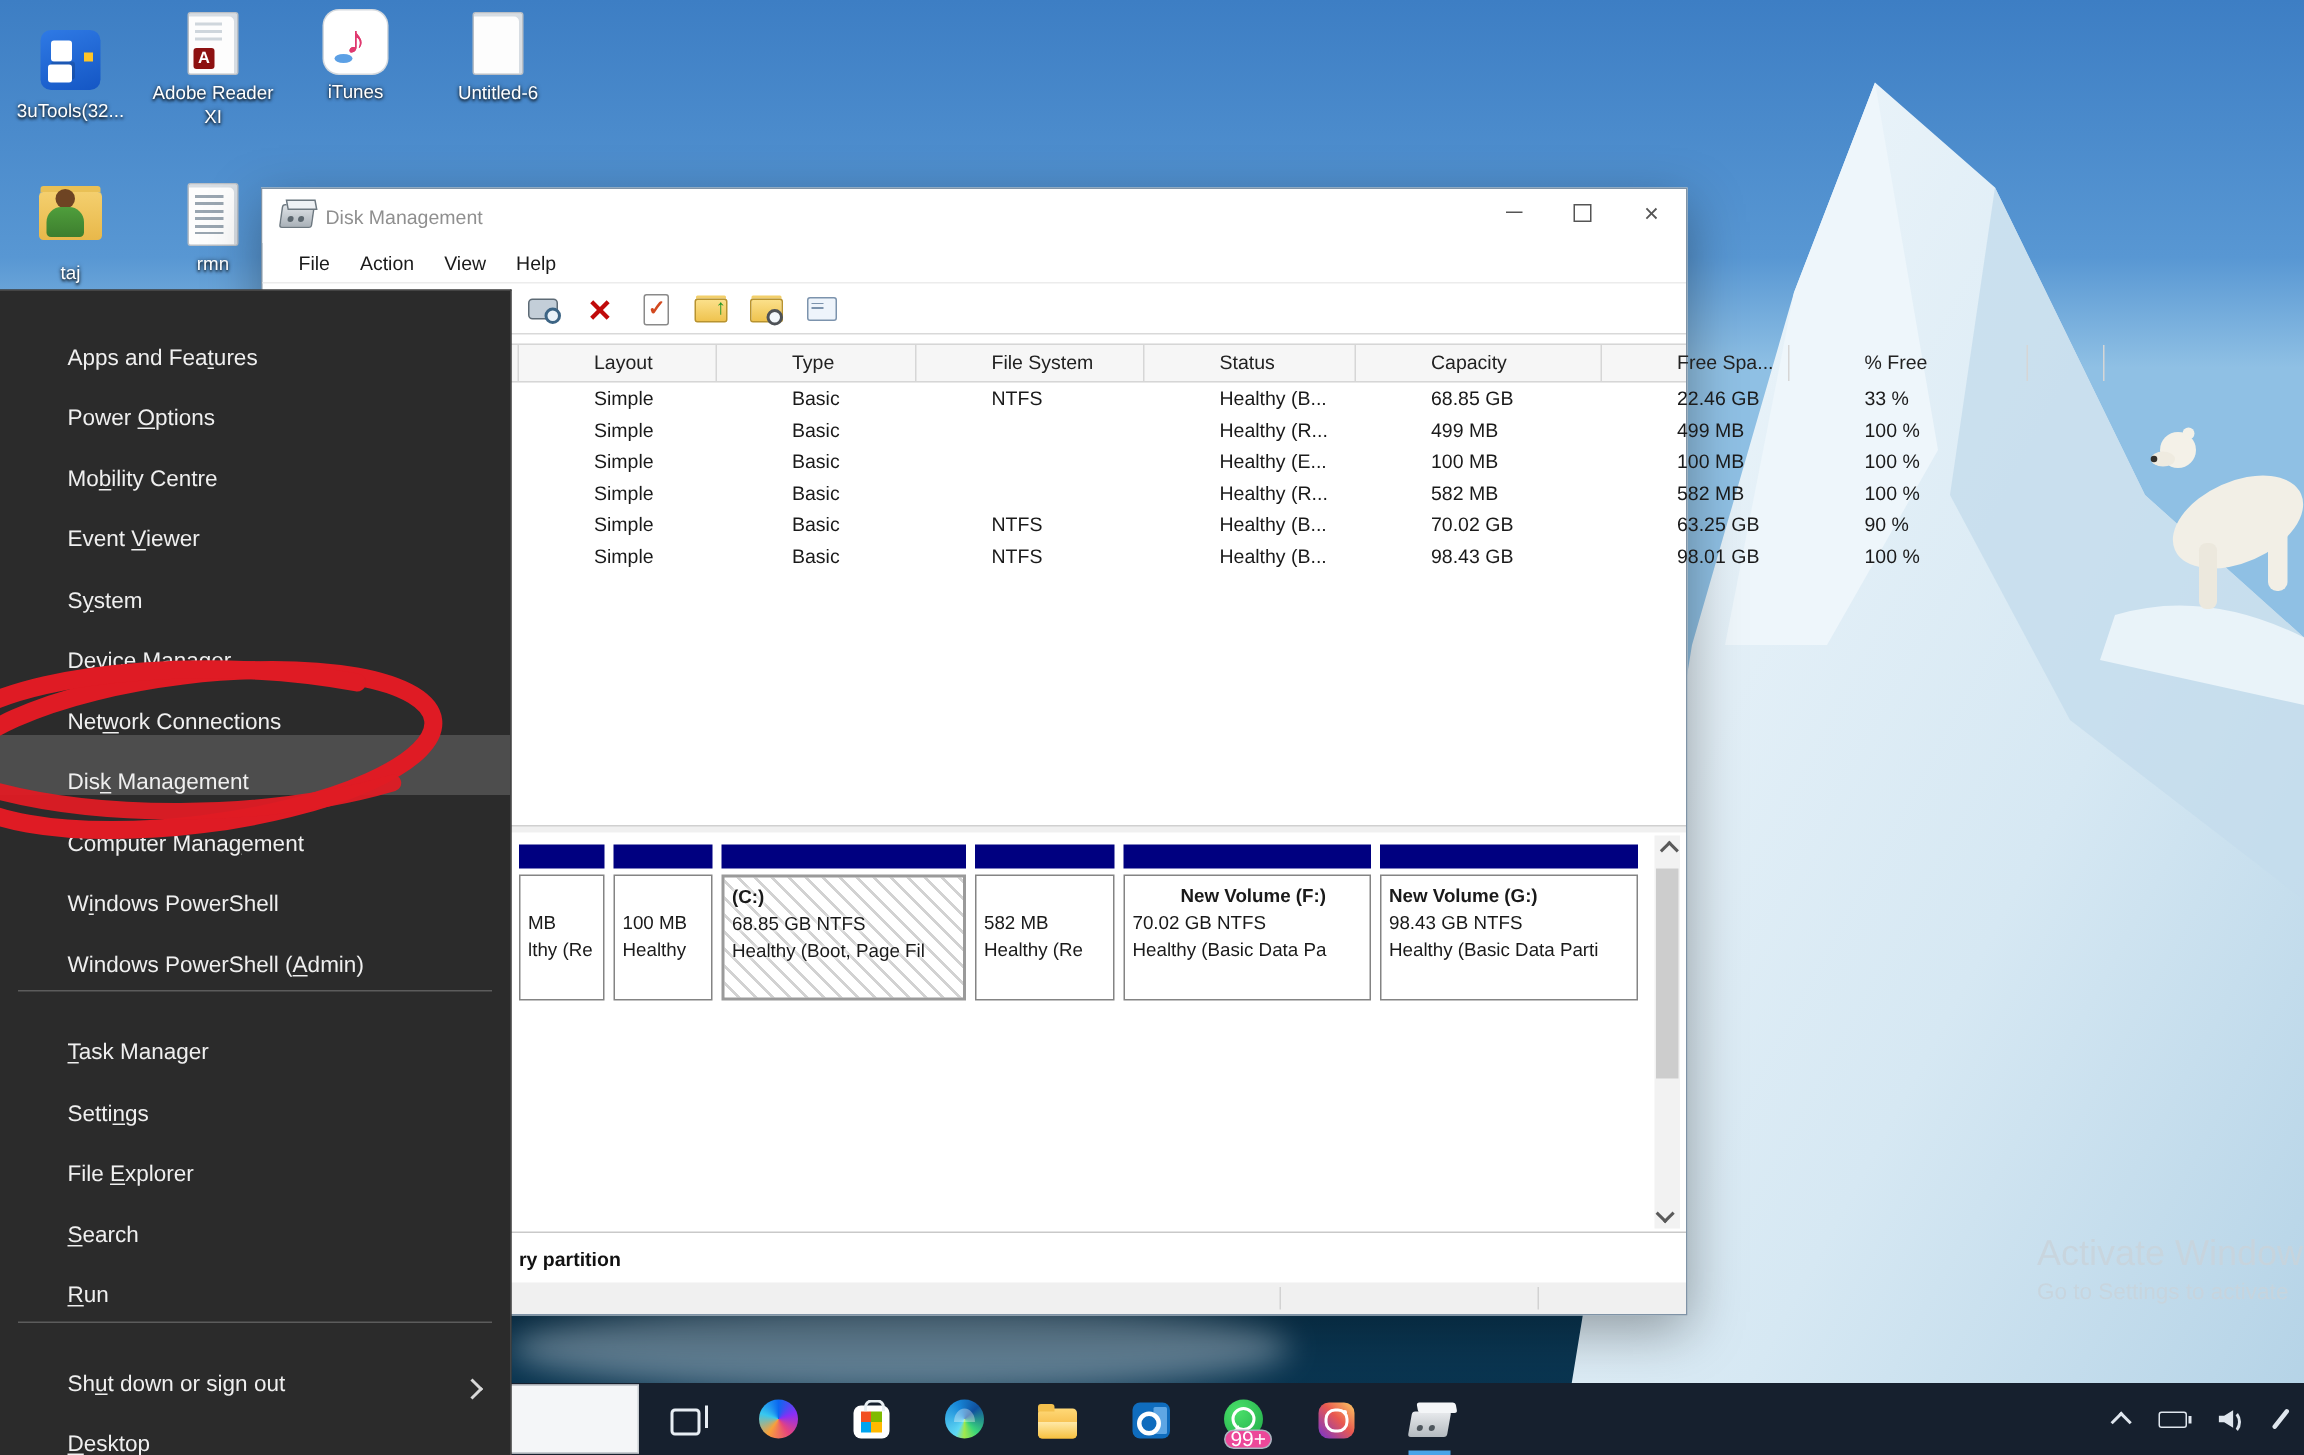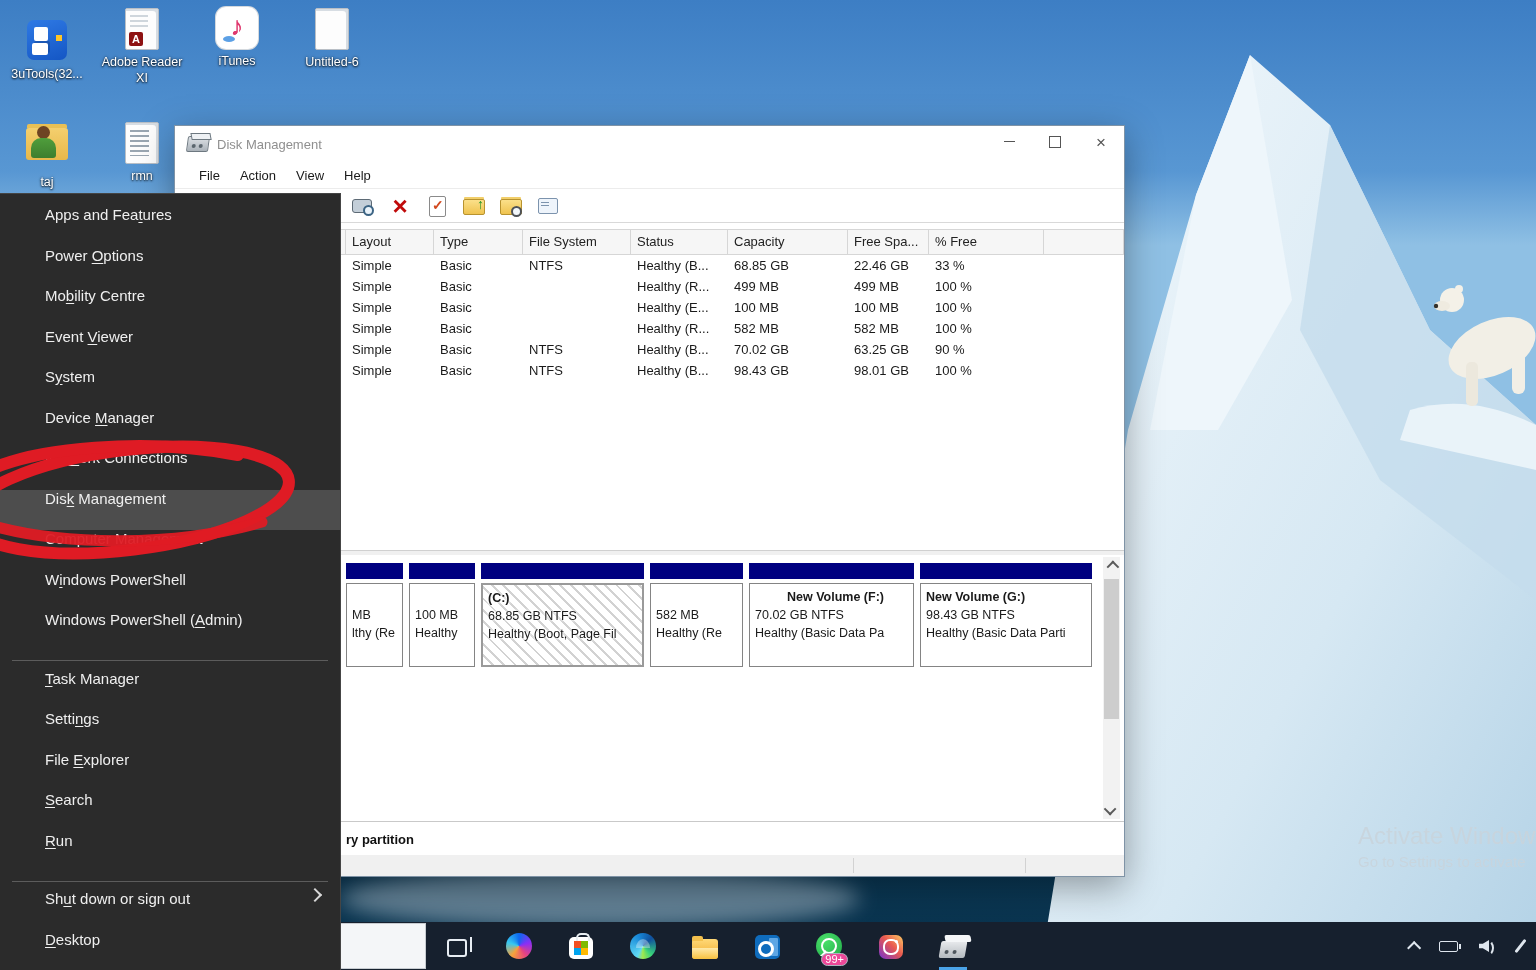--- a/index.html
+++ b/index.html
@@ -58,21 +58,21 @@
   [data-name="check-document-icon"]::before{content:"";position:absolute;left:4px;top:2px;width:15px;height:19px;background:#fff;border:1px solid #8a8a8a;border-radius:2px;}
   [data-name="check-document-icon"]::after{content:"✓";position:absolute;left:7px;top:3px;font-size:14px;font-weight:bold;color:#d2491f;}
   .folder-base::before{content:"";position:absolute;left:1px;top:5px;width:20px;height:14px;background:linear-gradient(180deg,#fbe08a,#efc34f);border:1px solid #b8932f;border-radius:2px;box-shadow:0 -3px 0 -1px #f2cf6b;}
   [data-name="folder-up-icon"]::after{content:"↑";position:absolute;right:2px;top:2px;font-size:14px;font-weight:bold;color:#1f9425;}
   [data-name="folder-search-icon"]::after{content:"";position:absolute;right:1px;bottom:1px;width:7px;height:7px;border:2px solid #4e5257;border-radius:50%;background:#f2f7fb;}
   [data-name="properties-icon"]::before{content:"";position:absolute;left:2px;top:4px;width:18px;height:14px;background:#eef4fb;border:1px solid #7c93ad;border-radius:2px;}
   [data-name="properties-icon"]::after{content:"";position:absolute;left:5px;top:8px;width:8px;height:6px;background:repeating-linear-gradient(180deg,#7c93ad 0 1px,transparent 1px 3px);}
 
   
   .volumes{position:absolute;left:0;right:0;top:95px;height:329px;padding-top:8px;box-sizing:border-box;}
-  .vrow{display:grid;grid-template-columns:171px 88px 89px 108px 97px 120px 81px 115px 1fr;height:21px;align-items:center;}
+  .vrow{display:grid;grid-template-columns:171px 88px 89px 108px 97px 120px 81px 115px 1fr;height:21px;align-items:center;gap:44px;}
   .vhead{height:24px;background:#f6f6f6;border-top:1px solid #d6d6d6;border-bottom:1px solid #d6d6d6;}
   .vhead .cell{height:24px;line-height:24px;border-right:1px solid #d6d6d6;font-size:13px;color:#222;}
   .cell{padding-left:6px;white-space:nowrap;overflow:hidden;font-size:13px;}
 
   
   .splitter{position:absolute;left:0;right:0;top:424px;height:5px;background:#f0f0f0;border-top:1px solid #d0d0d0;}
   .diskview{position:absolute;left:0;right:0;top:429px;height:266px;background:#fff;}
   .disk-block{position:absolute;top:8px;height:104px;box-sizing:border-box;}
   .disk-block .bar{height:16px;background:var(--navy,#000080);}
   .disk-block .body{position:absolute;left:0;right:0;top:20px;bottom:0;border:1px solid #848484;background:#fff;padding:4px 5px;box-sizing:border-box;font-size:12.5px;line-height:1.45;overflow:hidden;white-space:nowrap;}
@@ -92,21 +92,21 @@
   .legendbar{position:absolute;left:0;right:0;top:695px;height:34px;background:#fff;border-top:1px solid #c9c9c9;border-bottom:1px solid #c9c9c9;display:flex;align-items:center;}
   .legendbar .ltext{margin-left:171px;font-size:13px;color:#111;font-weight:bold;}
   .statusbar{position:absolute;left:0;right:0;top:729px;bottom:0;background:#f0f0f0;}
   .statusbar .sep{position:absolute;top:3px;bottom:3px;width:1px;background:#d2d2d2;}
 
   
   #taskbar{position:absolute;left:0;right:0;top:922px;height:48px;background:var(--taskbar-bg,#16202e);z-index:8;}
   #search-box{position:absolute;left:300px;top:1px;width:126px;height:46px;background:#f4f6f8;border:1px solid #c7ccd1;box-sizing:border-box;}
   #task-apps{position:absolute;left:341px;top:0;height:48px;display:flex;align-items:center;gap:22px;padding-left:96px;}
   .tb-app{position:relative;width:40px;height:48px;display:flex;align-items:center;justify-content:center;}
-  .tb-app .badge{position:absolute;right:1px;bottom:4px;background:#ec4899;border:1px solid #aab4bf;color:#fff;font-size:11px;line-height:11px;padding:0 3px;border-radius:7px;margin-top:40px;}
+  .tb-app .badge{position:absolute;right:1px;bottom:4px;background:#ec4899;border:1px solid #aab4bf;color:#fff;font-size:14px;line-height:11px;padding:0 3px;border-radius:7px;margin-top:40px;}
   .tb-app .active-bar{position:absolute;left:6px;right:6px;bottom:0;height:3px;background:#4aa3e8;}
   .tbi{position:relative;display:block;width:26px;height:26px;}
   [data-name="task-view-icon"]{width:20px;height:18px;border:2px solid #e7edf3;border-radius:3px;box-sizing:border-box;margin-top:4px;}
   [data-name="task-view-icon"]::after{content:"";position:absolute;right:-7px;top:1px;width:2px;height:10px;background:#e7edf3;box-shadow:0 -5px 0 #e7edf3;}
   [data-name="copilot-icon"]{border-radius:50%;background:conic-gradient(#0b68f0,#8a2ef5,#e5447e,#f8a13a,#37c8f0,#0b68f0);}
   [data-name="store-icon"]{background:#fff;border-radius:5px;width:24px;height:22px;margin-top:4px;}
   [data-name="store-icon"]::before{content:"";position:absolute;left:5px;top:4px;width:14px;height:14px;background:conic-gradient(#7fba00 0 25%,#ffb900 0 50%,#00a4ef 0 75%,#f25022 0);}
   [data-name="store-icon"]::after{content:"";position:absolute;left:7px;top:-4px;width:10px;height:6px;border:2px solid #e8eef2;border-bottom:none;border-radius:5px 5px 0 0;}
   [data-name="edge-icon"]{border-radius:50%;background:conic-gradient(from 210deg,#5fd8f4,#1787d8 35%,#10509e 55%,#39d47a 80%,#a2e84c 92%,#5fd8f4);}
   [data-name="edge-icon"]::before{content:"";position:absolute;left:6px;top:6px;width:14px;height:9px;border-radius:50% 50% 0 0/100% 100% 0 0;background:rgba(255,255,255,.35);}
@@ -130,21 +130,21 @@
   .tray-i{position:relative;width:20px;height:20px;display:flex;align-items:center;justify-content:center;}
   [data-name="tray-chevron-up-icon"]::before{content:"";width:8px;height:8px;border-top:2px solid #dfe6ee;border-right:2px solid #dfe6ee;transform:rotate(-45deg) translateY(3px);display:block;}
   [data-name="battery-icon"]::before{content:"";width:17px;height:9px;border:1.5px solid #dfe6ee;border-radius:2px;display:block;}
   [data-name="battery-icon"]::after{content:"";position:absolute;right:-3px;top:8px;width:2px;height:5px;background:#dfe6ee;}
   [data-name="volume-icon"]::before{content:"";width:10px;height:12px;background:#dfe6ee;clip-path:polygon(0 32%,38% 32%,100% 0,100% 100%,38% 68%,0 68%);display:block;}
   [data-name="volume-icon"]::after{content:"";position:absolute;right:0px;top:4px;width:9px;height:12px;border:2px solid transparent;border-right:2px solid #dfe6ee;border-radius:50%;}
   [data-name="pen-icon"]::before{content:"";width:3px;height:16px;background:#dfe6ee;border-radius:2px;transform:rotate(38deg);display:block;}
 
   
   #winx-menu{position:absolute;left:0;top:193px;width:341px;height:777px;background:var(--menu-bg,#2b2b2b);border-right:1px solid #454545;border-top:1px solid #454545;box-sizing:border-box;z-index:20;padding-top:12px;}
-  .wx-item{height:40.5px;display:flex;align-items:flex-start;padding-left:45px;padding-right:14px;font-size:15px;color:#efefef;position:relative;}
+  .wx-item{height:40.5px;display:flex;align-items:flex-end;padding-left:45px;padding-right:14px;font-size:15px;color:#efefef;position:relative;}
   .wx-item.hl{background:var(--menu-hl,#4d4d4d);}
   .wx-item u{text-decoration:underline;text-underline-offset:2px;}
   .wx-sep{height:18px;display:flex;align-items:center;padding:0 12px;}
   .wx-sep .line{width:100%;height:1px;background:#5c5c5c;}
   .wx-chev{position:absolute;right:20px;width:8px;height:8px;border-top:2px solid #d8d8d8;border-right:2px solid #d8d8d8;transform:rotate(45deg);}
 
   
   #red-circle{position:absolute;inset:0;z-index:30;pointer-events:none;}
 </style>
 </head>

